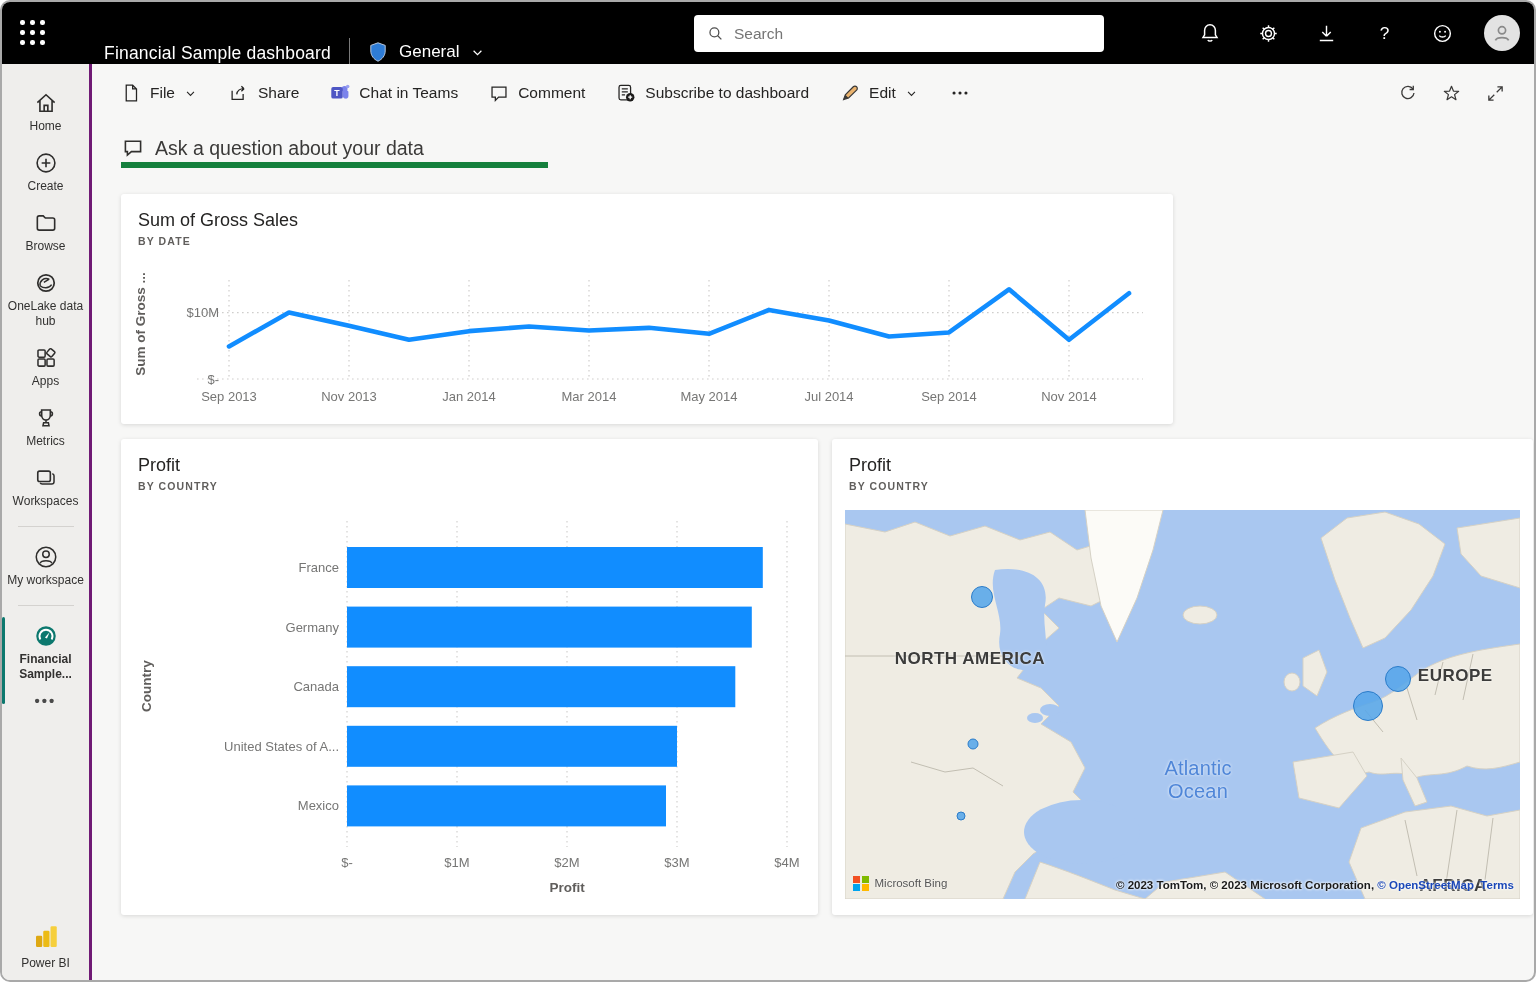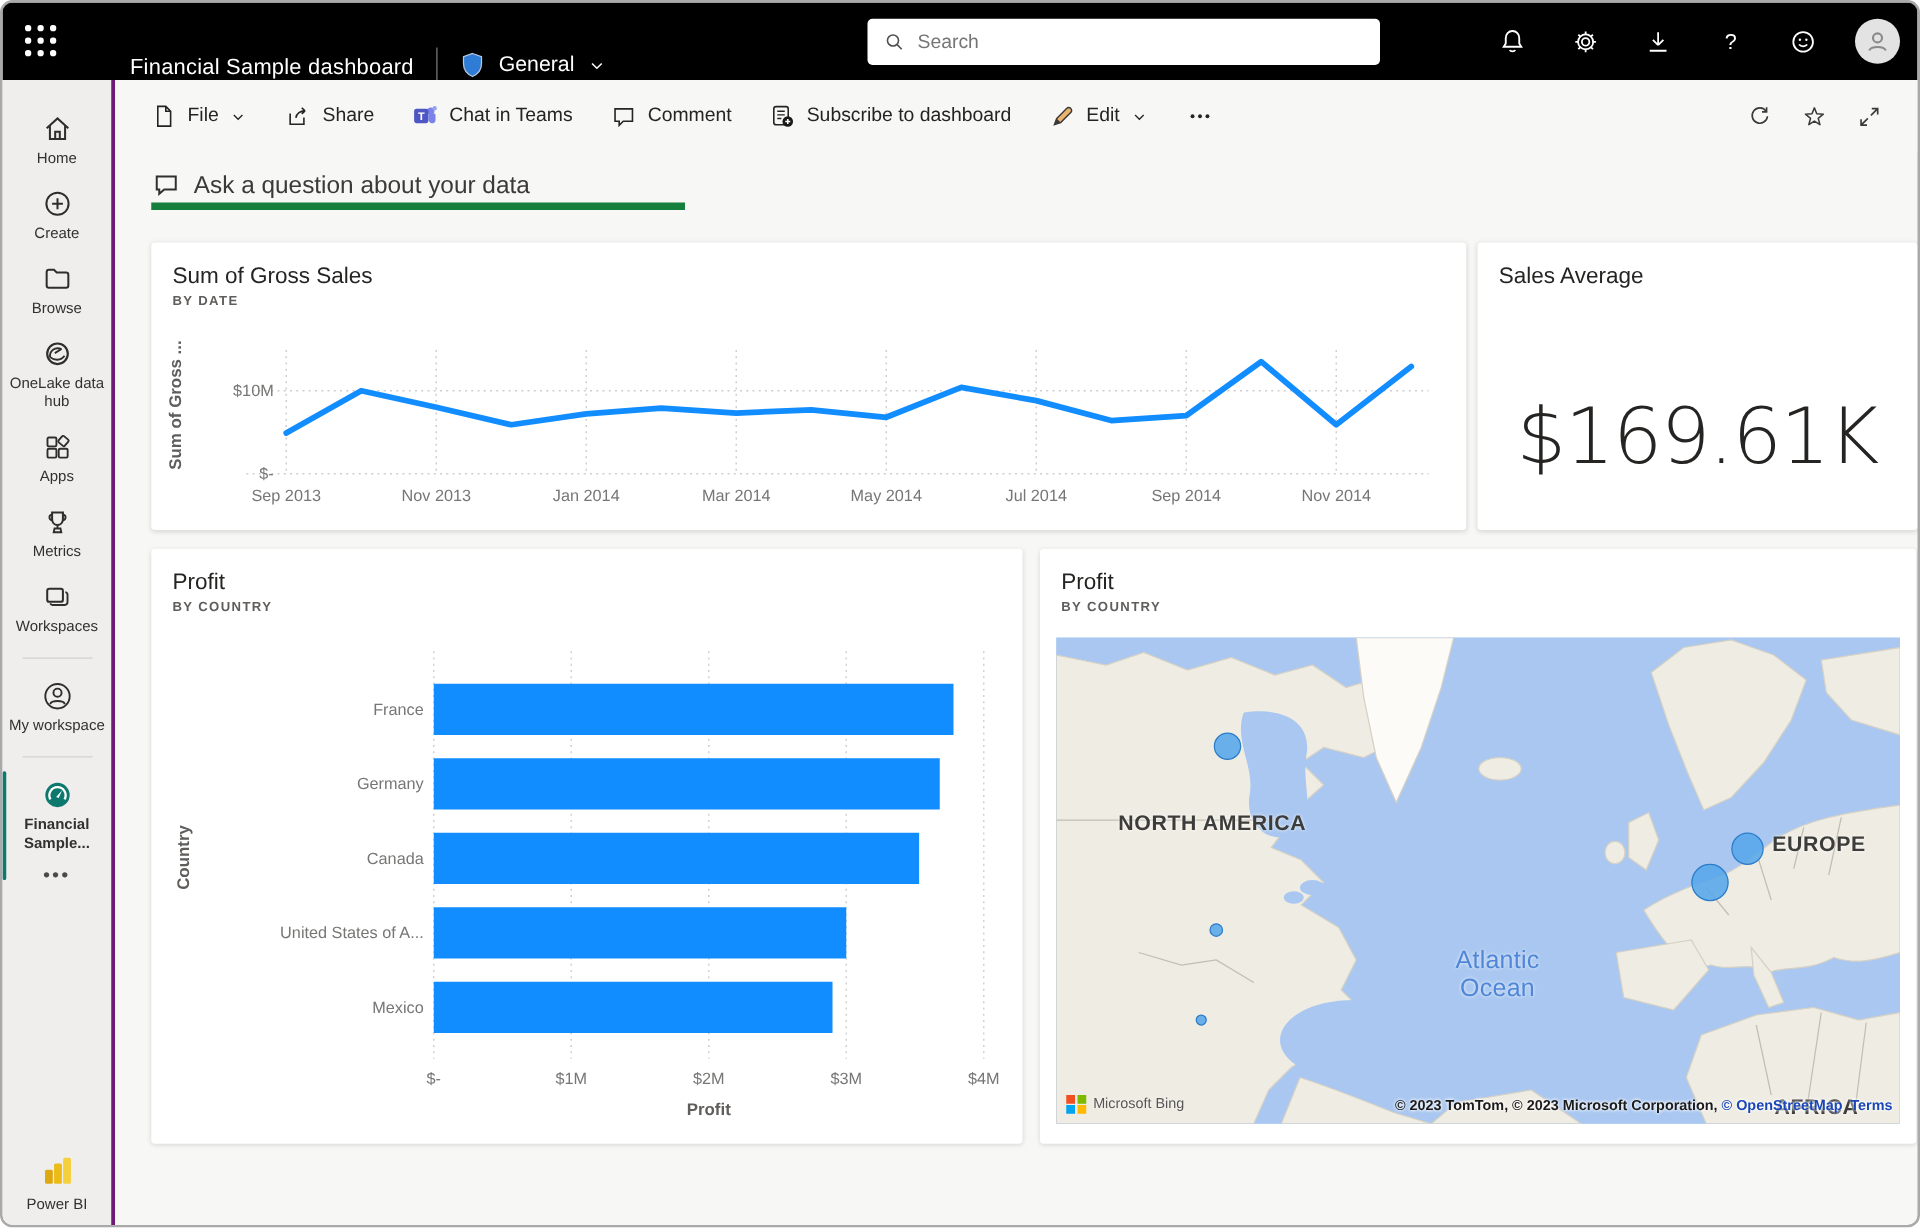--- a/index.html
+++ b/index.html
@@ -430,24 +430,20 @@
         <text x="468" y="207" text-anchor="middle" class="axis-text" font-size="13.5px">Mar 2014</text>
         <text x="588" y="207" text-anchor="middle" class="axis-text" font-size="13.5px">May 2014</text>
         <text x="708" y="207" text-anchor="middle" class="axis-text" font-size="13.5px">Jul 2014</text>
         <text x="828" y="207" text-anchor="middle" class="axis-text" font-size="13.5px">Sep 2014</text>
         <text x="948" y="207" text-anchor="middle" class="axis-text" font-size="13.5px">Nov 2014</text>
         <text x="24" y="130" class="axis-title" font-size="12.5px" transform="rotate(-90 24 130)" text-anchor="middle">Sum of Gross ...</text>
         <polyline points="108,152.43870967741935 168,118.54838709677419 228,131.83870967741936 288,145.79354838709676 348,137.15483870967742 408,132.5032258064516 468,136.49032258064517 528,133.83225806451614 588,139.81290322580645 648,115.89032258064516 708,126.5225806451613 768,142.47096774193548 828,138.48387096774195 888,95.29032258064517 948,145.79354838709676 1008,99.27741935483871" fill="none" stroke="#118DFF" stroke-width="4.6" stroke-linejoin="round" stroke-linecap="round"></polyline>
       </svg>
   </section>
 
-  <section class="card card-kpi">
-    <h3>Sales Average</h3>
-    <div class="kpi-value">$169.61K</div>
-  </section>
 
   <section class="card card-bar">
     <h3>Profit</h3>
     <div class="sub">BY COUNTRY</div>
     <svg class="chart" id="bar-svg" width="697" height="476" viewBox="0 0 697 476">
         <line x1="226" y1="82" x2="226" y2="408" stroke="#d2d1cf" stroke-width="1.2" stroke-dasharray="1.6 3.4"></line>
         <line x1="336" y1="82" x2="336" y2="408" stroke="#d2d1cf" stroke-width="1.2" stroke-dasharray="1.6 3.4"></line>
         <line x1="446" y1="82" x2="446" y2="408" stroke="#d2d1cf" stroke-width="1.2" stroke-dasharray="1.6 3.4"></line>
         <line x1="556" y1="82" x2="556" y2="408" stroke="#d2d1cf" stroke-width="1.2" stroke-dasharray="1.6 3.4"></line>
         <line x1="666" y1="82" x2="666" y2="408" stroke="#d2d1cf" stroke-width="1.2" stroke-dasharray="1.6 3.4"></line>

